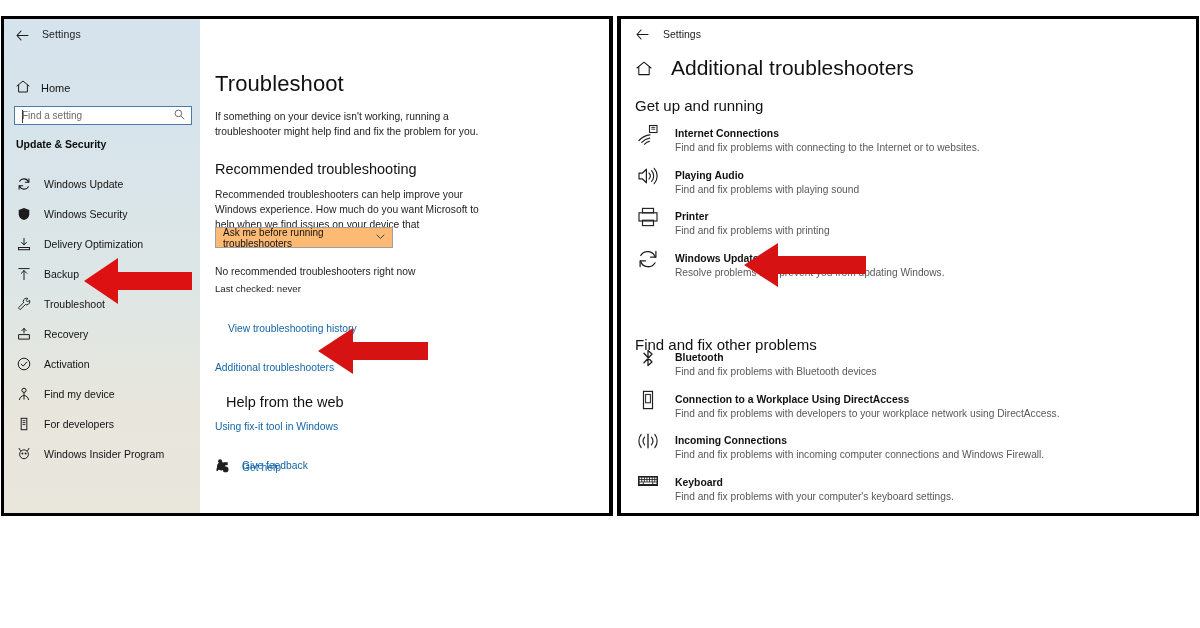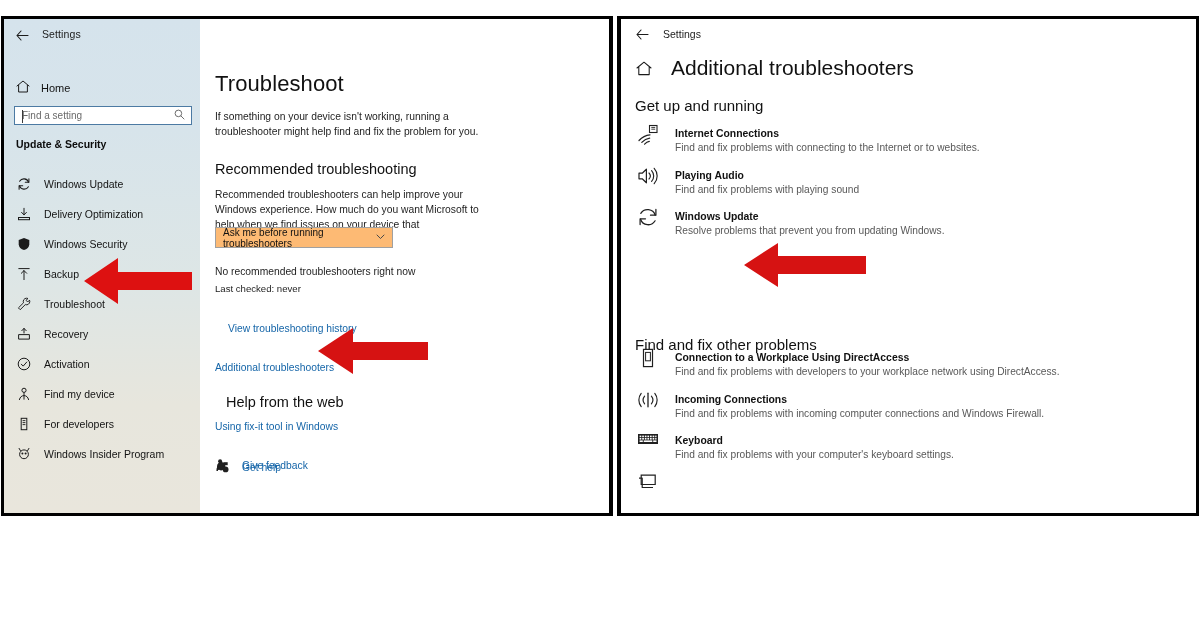--- a/index.html
+++ b/index.html
@@ -139,34 +139,34 @@
                 <path d="M11.6 5.2A5 5 0 0 0 2.6 4.3M2.4 8.8a5 5 0 0 0 9 .9" stroke="#1c1c1c" stroke-width="1.05" fill="none" stroke-linecap="round"></path>
                 <path d="M11.9 1.7v3.6H8.3M2.1 12.3V8.7h3.6" stroke="#1c1c1c" stroke-width="1.05" fill="none" stroke-linecap="round" stroke-linejoin="round"></path>
               </svg>
           </span>
           <span class="lbl">Windows Update</span>
         </div>
 
         <div class="navitem">
           <span class="ico">
             <svg width="14" height="14" viewBox="0 0 14 14">
+                <path d="M7 1L1.7 3v4.2c0 3 2.3 5 5.3 5.8 3-0.8 5.3-2.8 5.3-5.8V3z" fill="#1c1c1c"></path>
+              </svg>
+          </span>
+          <span class="lbl">Windows Security</span>
+        </div>
+
+        <div class="navitem">
+          <span class="ico">
+            <svg width="14" height="14" viewBox="0 0 14 14">
                 <rect x="1.5" y="10.5" width="11" height="2.2" stroke="#1c1c1c" stroke-width="1" fill="none"></rect>
                 <path d="M7 1.3v6.4M4.6 5.4L7 7.9l2.4-2.5" stroke="#1c1c1c" stroke-width="1" fill="none" stroke-linecap="round" stroke-linejoin="round"></path>
               </svg>
           </span>
           <span class="lbl">Delivery Optimization</span>
-        </div>
-
-        <div class="navitem">
-          <span class="ico">
-            <svg width="14" height="14" viewBox="0 0 14 14">
-                <path d="M7 1L1.7 3v4.2c0 3 2.3 5 5.3 5.8 3-0.8 5.3-2.8 5.3-5.8V3z" fill="#1c1c1c"></path>
-              </svg>
-          </span>
-          <span class="lbl">Windows Security</span>
         </div>
 
         <div class="navitem">
           <span class="ico">
             <svg width="14" height="14" viewBox="0 0 14 14">
                 <path d="M1.8 1.6h10.4" stroke="#1c1c1c" stroke-width="1" stroke-linecap="round"></path>
                 <path d="M7 3.6v9M4.3 6.3L7 3.6l2.7 2.7" stroke="#1c1c1c" stroke-width="1" fill="none" stroke-linecap="round" stroke-linejoin="round"></path>
               </svg>
           </span>
           <span class="lbl">Backup</span>
@@ -330,39 +330,63 @@
                 <path d="M2 7.2h3.2L9.4 3.2v13.6L5.2 12.8H2z" stroke="#202020" stroke-width="1.2" fill="none" stroke-linejoin="round"></path>
                 <path d="M12 7a4.4 4.4 0 0 1 0 6M14.6 4.6a8 8 0 0 1 0 10.8M17.2 2.3a11.5 11.5 0 0 1 0 15.4" stroke="#202020" stroke-width="1.15" fill="none" stroke-linecap="round"></path>
               </svg>
           </span>
           <span class="ttxt">
             <span class="tname">Playing Audio</span>
             <span class="tdesc" style="display:block">Find and fix problems with playing sound</span>
           </span>
         </div>
 
+        <div class="trow">
+          <span class="tico">
+            <svg width="22" height="20" viewBox="0 0 22 20">
+                <rect x="5.5" y="1.4" width="11" height="4.4" stroke="#202020" stroke-width="1.15" fill="none"></rect>
+                <rect x="2" y="5.8" width="18" height="8.2" stroke="#202020" stroke-width="1.15" fill="none"></rect>
+                <rect x="5.5" y="13.2" width="11" height="5.4" stroke="#202020" stroke-width="1.15" fill="none"></rect>
+              </svg>
+          </span>
+          <span class="ttxt">
+            <span class="tname">Printer</span>
+            <span class="tdesc" style="display:block">Find and fix problems with printing</span>
+          </span>
+        </div>
 
         <div class="trow">
           <span class="tico">
             <svg width="22" height="20" viewBox="0 0 22 20">
                 <path d="M18.2 8.2A8 8 0 0 0 3.8 6.4M3.6 12.2a8 8 0 0 0 14.5 1.6" stroke="#202020" stroke-width="1.25" fill="none" stroke-linecap="round"></path>
                 <path d="M18.9 2.4v5.8h-5.4M3.1 17.6v-5.8h5.4" stroke="#202020" stroke-width="1.25" fill="none" stroke-linecap="round" stroke-linejoin="round"></path>
               </svg>
           </span>
           <span class="ttxt">
             <span class="tname">Windows Update</span>
             <span class="tdesc" style="display:block">Resolve problems that prevent you from updating Windows.</span>
           </span>
         </div>
 
       </div>
 
       <div class="r-sec r-sec-2">Find and fix other problems</div>
       <div class="tlist tlist-2">
 
+        <div class="trow">
+          <span class="tico">
+            <svg width="20" height="20" viewBox="0 0 20 20">
+                <path d="M6 5.2L14 14 10 17.6V2.4L14 6 6 14.8" stroke="#202020" stroke-width="1.3" fill="none" stroke-linejoin="round" stroke-linecap="round"></path>
+              </svg>
+          </span>
+          <span class="ttxt">
+            <span class="tname">Bluetooth</span>
+            <span class="tdesc" style="display:block">Find and fix problems with Bluetooth devices</span>
+          </span>
+        </div>
 
         <div class="trow">
           <span class="tico">
             <svg width="20" height="20" viewBox="0 0 20 20">
                 <rect x="5.5" y="1.4" width="9" height="17.2" stroke="#202020" stroke-width="1.2" fill="none"></rect>
                 <rect x="7.6" y="4.4" width="4.8" height="8.4" stroke="#202020" stroke-width="1" fill="none"></rect>
               </svg>
           </span>
           <span class="ttxt">
             <span class="tname">Connection to a Workplace Using DirectAccess</span>

